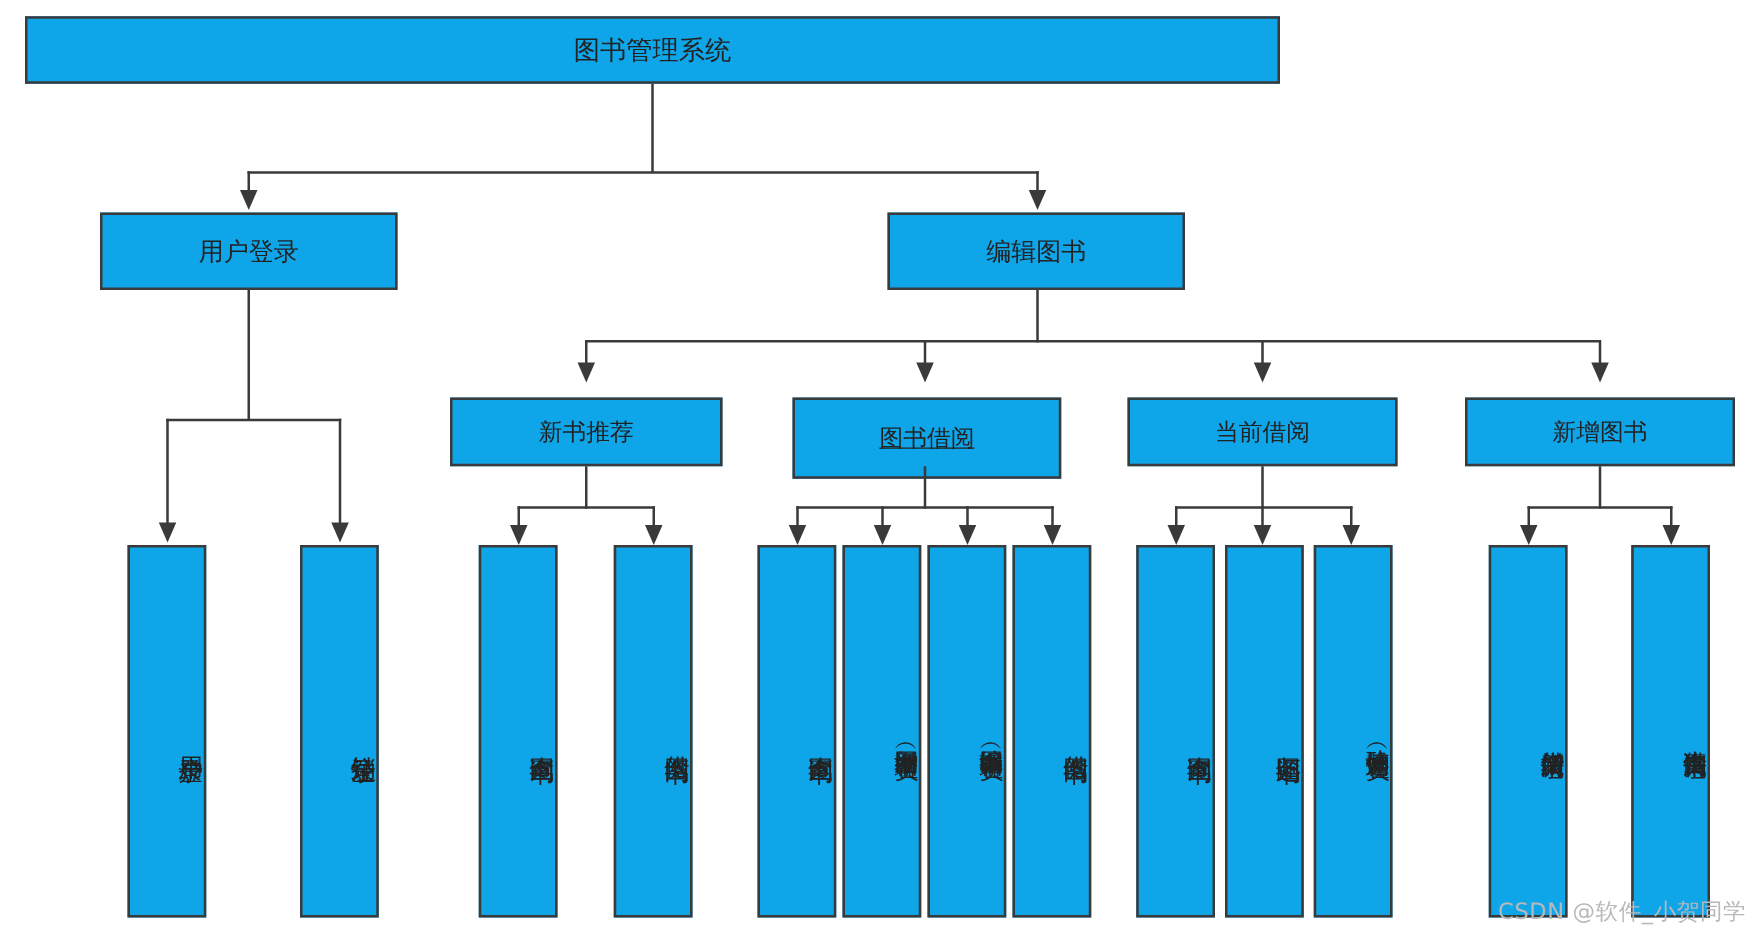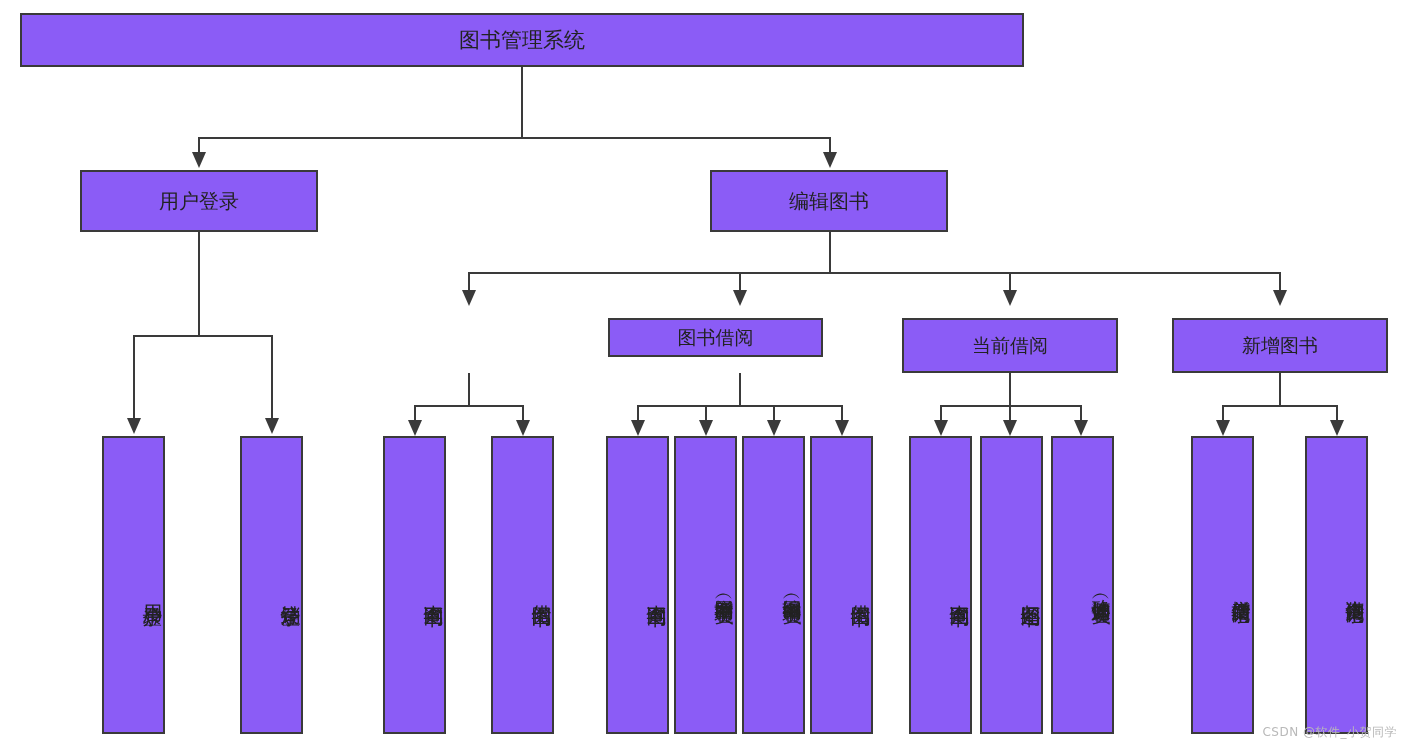--- a/index.html
+++ b/index.html
@@ -13,21 +13,21 @@
   #canvas {
     position: relative;
     width: 1405px;
     height: 747px;
     background: #ffffff;
     overflow: hidden;
   }
   .node {
     position: absolute;
     box-sizing: border-box;
-    background: #8b5cf6;
+    background: #0ea5e9;
     border: 2px solid #3a3a3a;
     display: flex;
     align-items: center;
     justify-content: center;
     color: #222222;
     text-align: right;
   }
   .node.root {
     font-size: 21px;
   }
@@ -69,21 +69,21 @@
     width: 0;
     height: 0;
     border-left: 7px solid transparent;
     border-right: 7px solid transparent;
     border-top: 16px solid #3a3a3a;
   }
   .watermark {
     position: absolute;
     right: 8px;
     bottom: 6px;
-    font-size: 12px;
+    font-size: 18px;
     color: #b9b9b9;
     white-space: nowrap;
     letter-spacing: 0.5px;
   }
 </style>
 </head>
 <body>
 
 <div id="canvas">
 
@@ -116,21 +116,24 @@
   <div class="hline" style="left:468px; top:272px; width:812px;"></div>
   <div class="vline" style="left:468px; top:272px; height:20px;"></div>
   <div class="arrow" style="left:462px; top:290px;"></div>
   <div class="vline" style="left:739px; top:272px; height:20px;"></div>
   <div class="arrow" style="left:733px; top:290px;"></div>
   <div class="vline" style="left:1009px; top:272px; height:20px;"></div>
   <div class="arrow" style="left:1003px; top:290px;"></div>
   <div class="vline" style="left:1279px; top:272px; height:20px;"></div>
   <div class="arrow" style="left:1273px; top:290px;"></div>
 
-  <div class="node level3" style="left:608px; top:318px; width:215px; height:39px;">
+  <div class="node level3" style="left:360px; top:318px; width:218px; height:55px;">
+    <span>新书推荐</span>
+  </div>
+  <div class="node level3" style="left:634px; top:318px; width:215px; height:65px;text-decoration:underline;">
     <span>图书借阅</span>
   </div>
   <div class="node level3" style="left:902px; top:318px; width:216px; height:55px;">
     <span>当前借阅</span>
   </div>
   <div class="node level3" style="left:1172px; top:318px; width:216px; height:55px;">
     <span>新增图书</span>
   </div>
 
   <div class="vline" style="left:468px; top:373px; height:34px;"></div>

